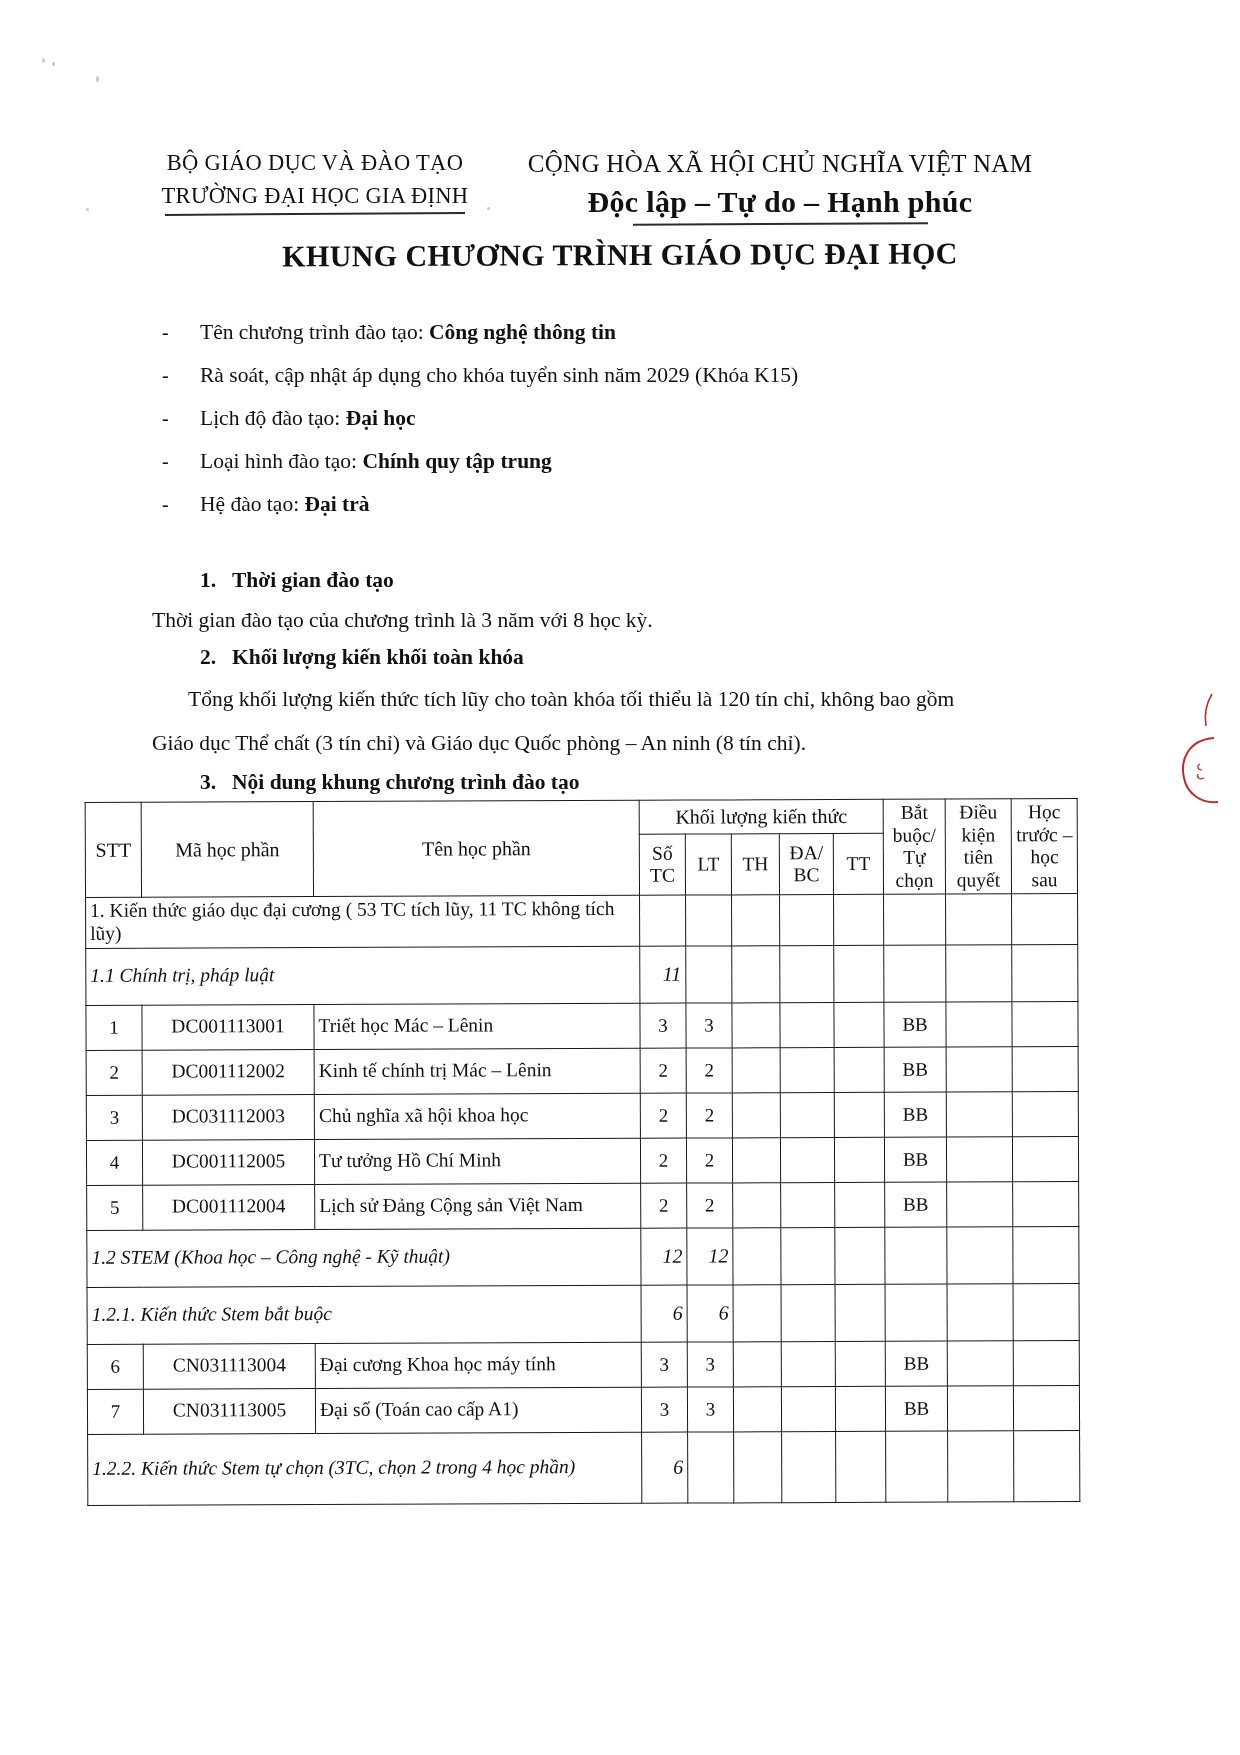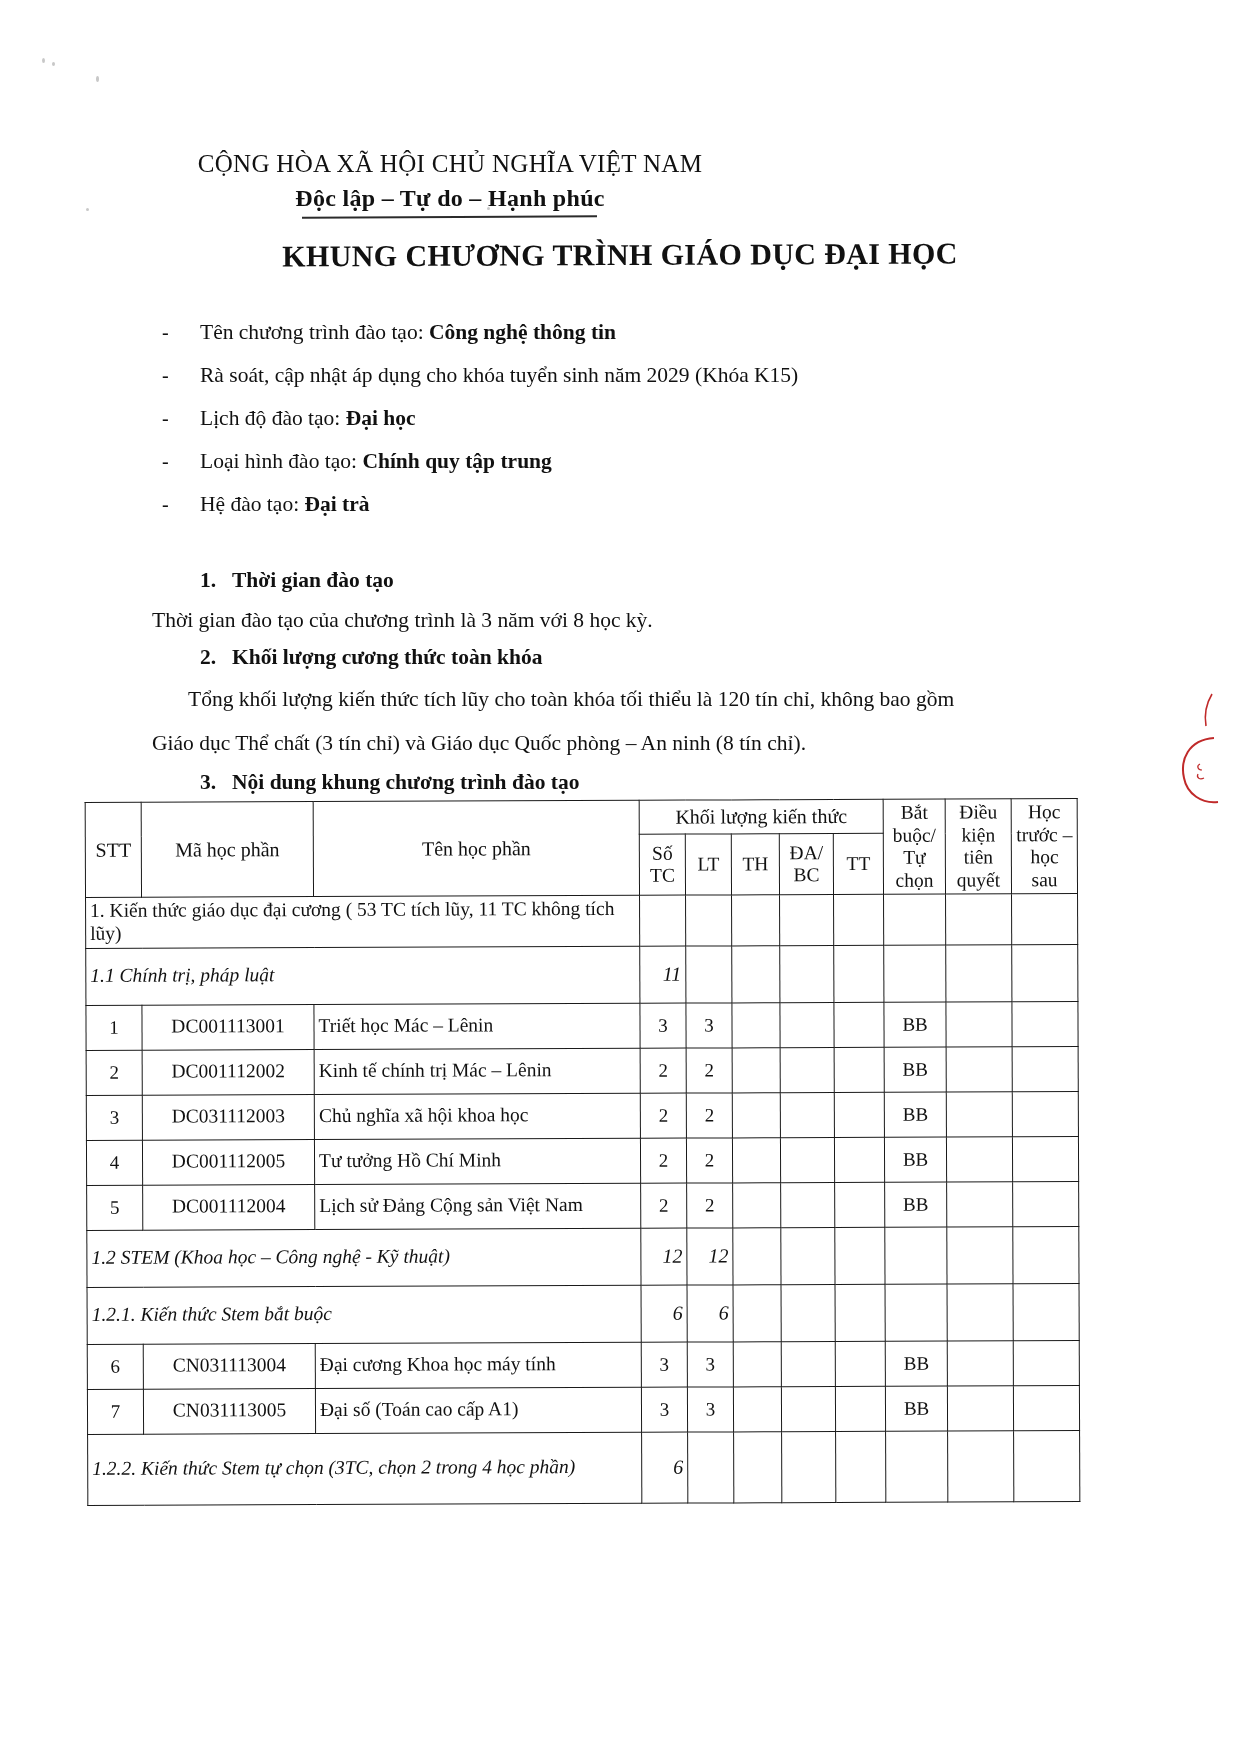--- a/index.html
+++ b/index.html
@@ -29,21 +29,21 @@
   .lh-left { width:330px; }
   .lh-right { width:520px; margin-left:40px; }
   .lh-line1 {
     font-size:22.5px; letter-spacing:.3px; white-space:nowrap;
   }
   .lh-line2 {
     font-size:22.5px; letter-spacing:.3px; white-space:nowrap;
     margin-top:7px; position:relative; display:inline-block;
   }
   .lh-right .lh-line1 { font-weight:normal; font-size:25px; }
-  .lh-right .lh-line2 { font-weight:bold; font-size:24px; }
+  .lh-right .lh-line2 { font-weight:bold; font-size:30px; }
   .ul-rule {
     display:block; height:1.6px; background:#2b2b2b;
     margin:4px auto 0; position:relative;
   }
   .lh-left .ul-rule { width:300px; transform:rotate(-0.35deg); }
   .lh-right .ul-rule { width:295px; transform:rotate(-0.3deg); }
 
   
   .doc-title {
     position:absolute; left:0; right:0; top:238px;
@@ -147,20 +147,27 @@
 
 <div class="page">
 
   <div class="speck" style="left:42px; top:58px; width:3px; height:5px;"></div>
   <div class="speck" style="left:52px; top:62px; width:3px; height:4px;"></div>
   <div class="speck" style="left:96px; top:76px; width:3px; height:6px;"></div>
   <div class="speck" style="left:86px; top:208px; width:3px; height:3px;"></div>
   <div class="speck" style="left:487px; top:207px; width:3px; height:3px;"></div>
 
   <div class="letterhead">
+    <div class="lh-col lh-left">
+      <div class="lh-line1">BỘ GIÁO DỤC VÀ ĐÀO TẠO</div>
+      <div class="lh-line2">
+        <span>TRƯỜNG ĐẠI HỌC GIA ĐỊNH</span>
+        <span class="ul-rule"></span>
+      </div>
+    </div>
     <div class="lh-col lh-right">
       <div class="lh-line1">CỘNG HÒA XÃ HỘI CHỦ NGHĨA VIỆT NAM</div>
       <div class="lh-line2">
         <span>Độc lập – Tự do – Hạnh phúc</span>
         <span class="ul-rule"></span>
       </div>
     </div>
   </div>
 
   <div class="doc-title">KHUNG CHƯƠNG TRÌNH GIÁO DỤC ĐẠI HỌC</div>
@@ -187,21 +194,21 @@
       <span class="bl-text"><span>Hệ đào tạo: </span><b>Đại trà</b></span>
     </div>
   </div>
 
   <div class="sec sec-head" id="sec1">
     <span class="num">1.</span><span>Thời gian đào tạo</span>
   </div>
   <div class="sec sec-para indent2" id="sec1-para">Thời gian đào tạo của chương trình là 3 năm với 8 học kỳ.</div>
 
   <div class="sec sec-head" id="sec2">
-    <span class="num">2.</span><span>Khối lượng cương thức toàn khóa</span>
+    <span class="num">2.</span><span>Khối lượng kiến khối toàn khóa</span>
   </div>
   <div class="sec sec-para" id="sec2-p1">Tổng khối lượng kiến thức tích lũy cho toàn khóa tối thiểu là 120 tín chỉ, không bao gồm</div>
   <div class="sec sec-para indent2" id="sec2-p2">Giáo dục Thể chất (3 tín chỉ) và Giáo dục Quốc phòng – An ninh (8 tín chỉ).</div>
 
   <div class="sec sec-head" id="sec3">
     <span class="num">3.</span><span>Nội dung khung chương trình đào tạo</span>
   </div>
 
   <div class="tbl-wrap">
     <table class="grid">

